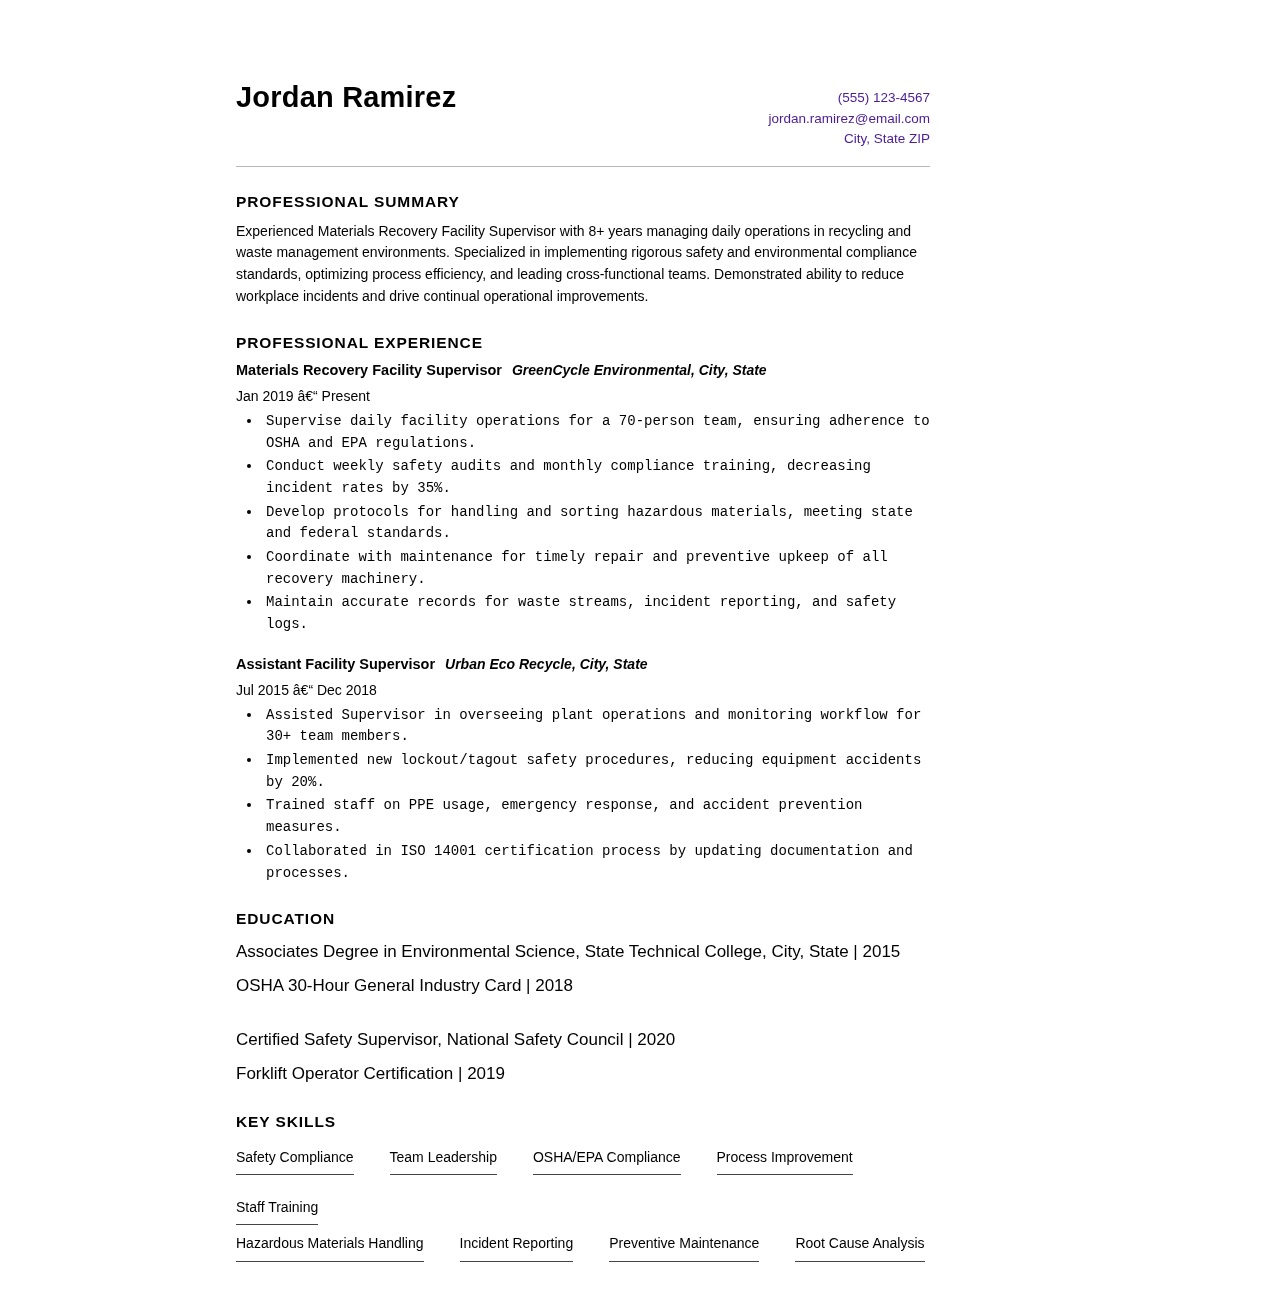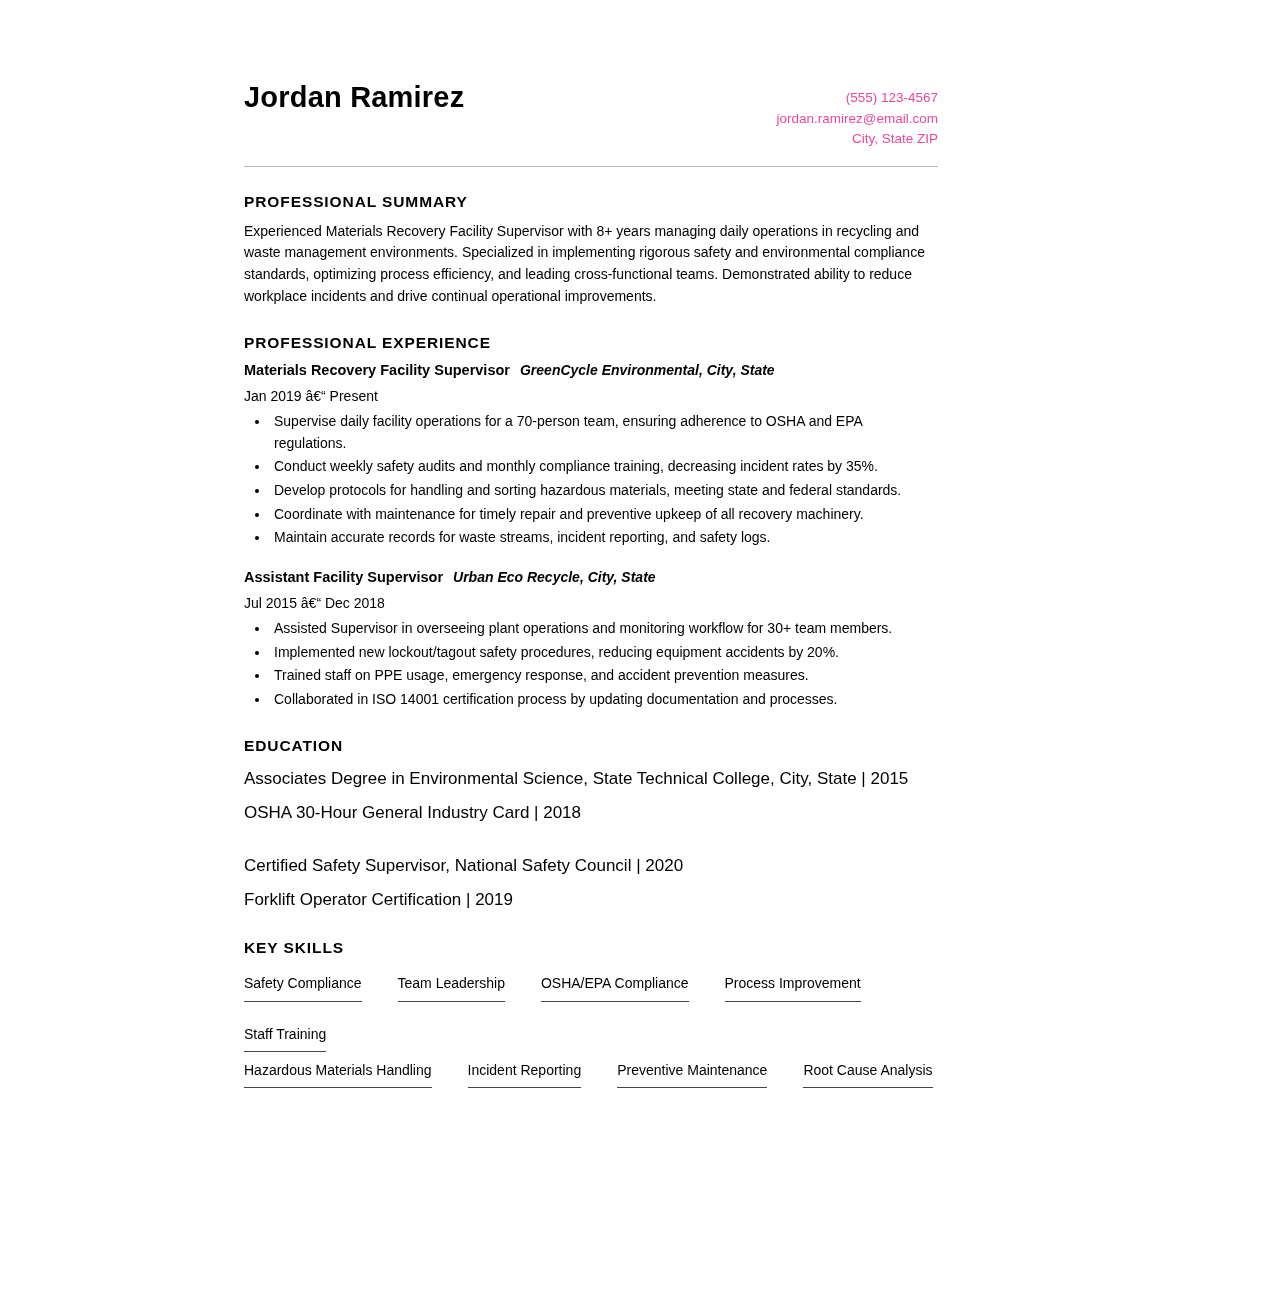--- a/index.html
+++ b/index.html
@@ -12,21 +12,20 @@
     min-height: 1300px;
     font-family: "Liberation Sans", sans-serif;
     color: #000000;
     -webkit-font-smoothing: antialiased;
   }
   .page {
     width: 1168px;
     min-height: 1300px;
     background: #ffffff;
     position: relative;
-    margin-left: 8px;
   }
   .sheet {
     padding: 72px 238px 40px 236px;
     box-sizing: border-box;
   }
   .header {
     display: flex;
     align-items: flex-start;
     justify-content: space-between;
   }
@@ -35,21 +34,21 @@
     font-weight: bold;
     letter-spacing: 0.2px;
     line-height: 1.2;
     margin: 0;
     padding-top: 8px;
   }
   .contact {
     text-align: right;
     font-size: 13.5px;
     line-height: 1.52;
-    color: #ec4899;
+    color: #4c1d95;
     padding-top: 16px;
   }
   .rule {
     border-bottom: 1px solid #b8b8b8;
     margin-top: 16px;
     margin-bottom: 0;
   }
   .section {
     margin-top: 26px;
   }
@@ -95,20 +94,21 @@
   }
   .job-dates {
     font-size: 14px;
     white-space: nowrap;
     flex: 0 0 auto;
   }
   ul.bullets {
     margin: 7px 0 0 0;
     padding-left: 26px;
     list-style: disc;
+    font-family: Liberation Mono, monospace;
   }
   ul.bullets li {
     font-size: 14px;
     line-height: 1.55;
     margin-bottom: 2px;
     padding-left: 4px;
   }
   .plain-line {
     font-size: 17px;
     line-height: 1.6;

